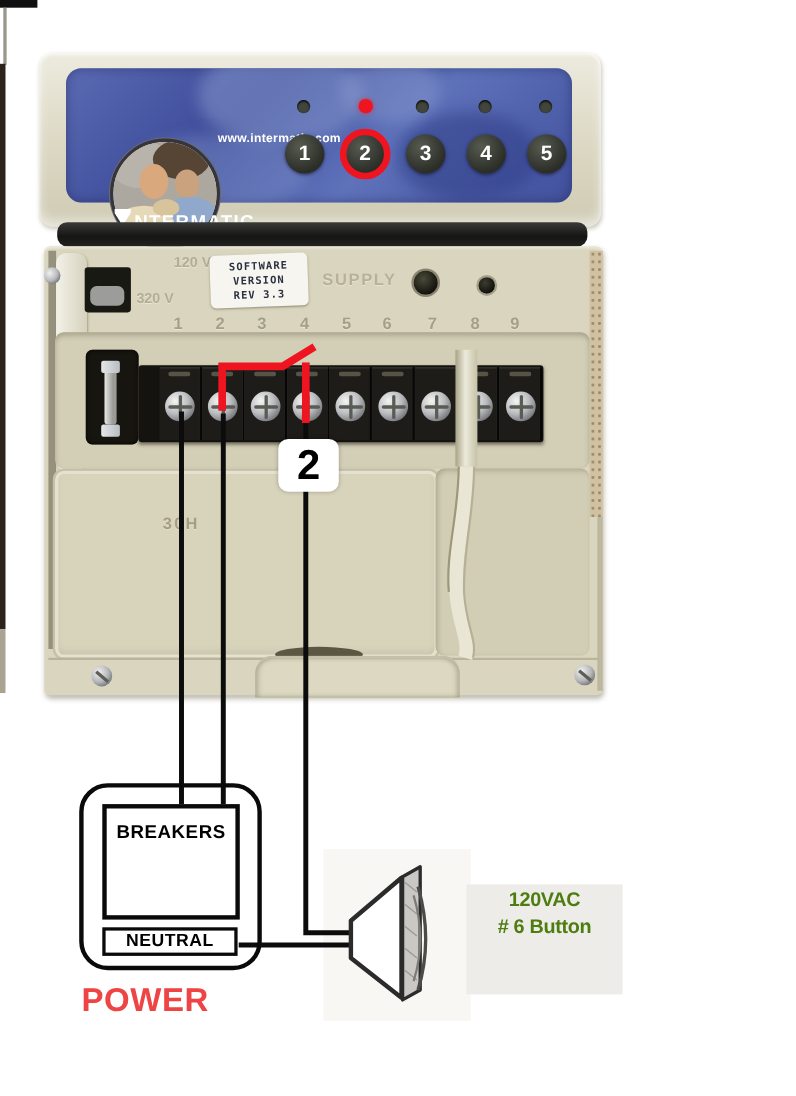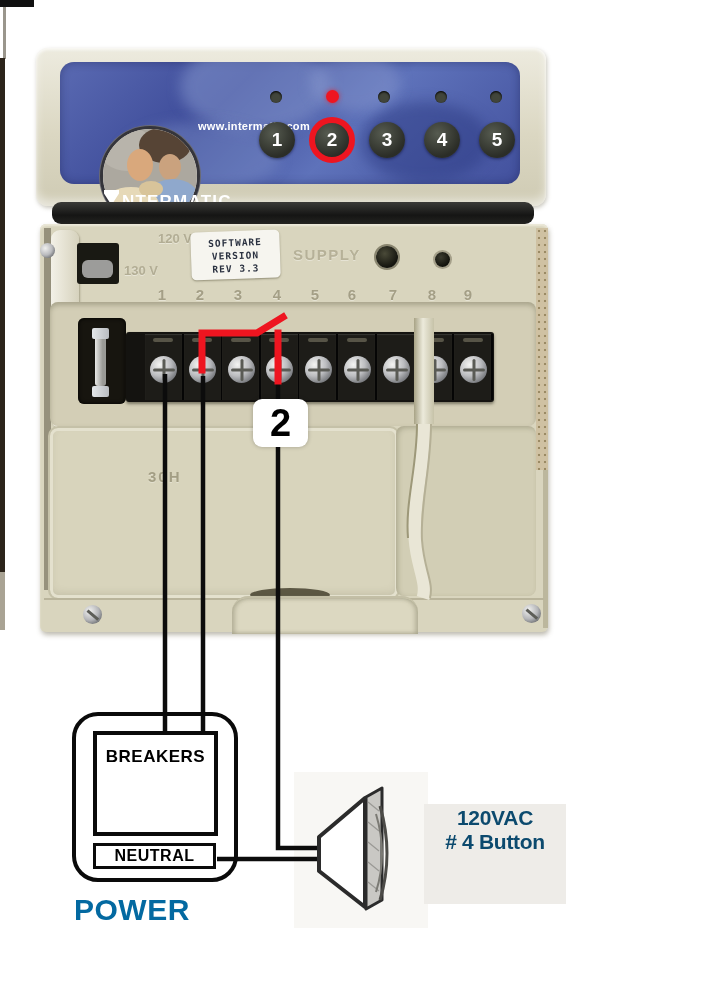--- a/index.html
+++ b/index.html
@@ -104,23 +104,23 @@
   .callout2{left:253px;top:399px;width:55px;height:48px;background:#fff;border-radius:9px;
         color:#000;font-weight:bold;font-size:38px;display:flex;align-items:center;justify-content:center;
         box-shadow:0 0 4px rgba(0,0,0,.25);}
   .ps-box{left:72px;top:712px;width:158px;height:162px;border:4px solid #0a0a0a;border-radius:26px;background:transparent;}
   .brk-box{left:93px;top:731px;width:117px;height:97px;border:4px solid #0a0a0a;background:#fff;
         text-align:center;padding-top:0;}
   .brk-box span{display:block;margin-top:12px;font-weight:bold;font-size:17px;color:#000;letter-spacing:.5px;}
   .neu-box{left:93px;top:843px;width:117px;height:20px;border:3px solid #0a0a0a;background:#fff;
         display:flex;align-items:center;justify-content:center;}
   .neu-box span{font-weight:bold;font-size:16px;color:#000;letter-spacing:.5px;}
-  .ps-text{left:74px;top:891px;font-weight:bold;font-size:30px;line-height:37px;color:#0369a1;letter-spacing:.5px;}
-  .light-text{left:424px;top:806px;width:142px;text-align:center;font-weight:bold;font-size:21px;
-        line-height:24px;color:#0c4a6e;letter-spacing:-.3px;}
+  .ps-text{left:74px;top:891px;font-weight:bold;font-size:30px;line-height:37px;color:#ef4444;letter-spacing:.5px;}
+  .light-text{left:424px;top:806px;width:142px;text-align:center;font-weight:bold;font-size:18px;
+        line-height:24px;color:#4d7c0f;letter-spacing:-.3px;}
 </style>
 </head>
 <body>
 
 <div class="stage">
 
   <div class="abs corner-mark"></div>
   <div class="abs edge-line"></div>
   <div class="abs edge-dark"></div>
   <div class="abs edge-light"></div>
@@ -182,21 +182,21 @@
   <div class="abs gasket"></div>
 
   <div class="abs base"></div>
   <div class="abs tex-strip"></div>
   <div class="abs base-right-shade"></div>
   <div class="abs pillar-shadow"></div>
   <div class="abs pillar"></div>
   <div class="abs screw-small" style="left:40px;top:243px;"></div>
 
   <div class="abs v-label" style="left:122px;top:231px;margin-left:36px;">120 V</div>
-  <div class="abs v-label" style="left:124px;top:263px;">130 V</div>
+  <div class="abs v-label" style="left:124px;top:263px;">320 V</div>
   <div class="abs selector"></div>
   <div class="abs selector-knob"></div>
 
   <div class="abs soft-label">
     <span>SOFTWARE</span>
     <span>VERSION</span>
     <span>REV 3.3</span>
   </div>
 
   <div class="abs include">SUPPLY</div>
@@ -291,16 +291,16 @@
     <span>NEUTRAL</span>
   </div>
   <div class="abs brk-box">
     <span>BREAKERS</span>
   </div>
   <div class="abs ps-text">
     <div>POWER</div>
   </div>
   <div class="abs light-text">
     <div>120VAC</div>
-    <div># 4 Button</div>
+    <div># 6 Button</div>
   </div>
 
 </div>
 
 </body></html>

